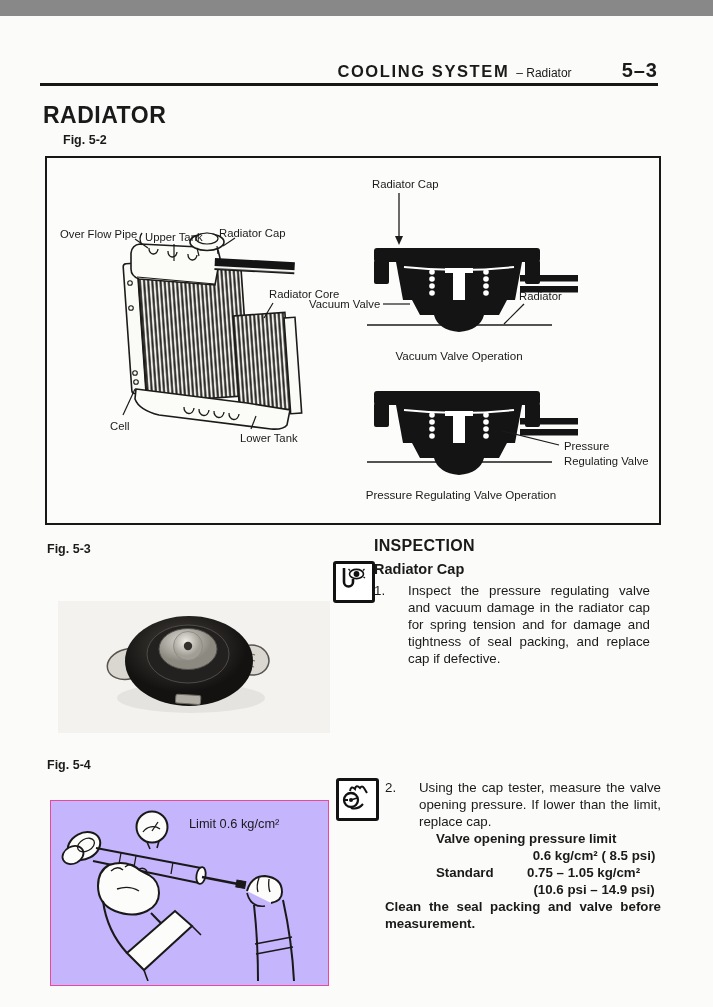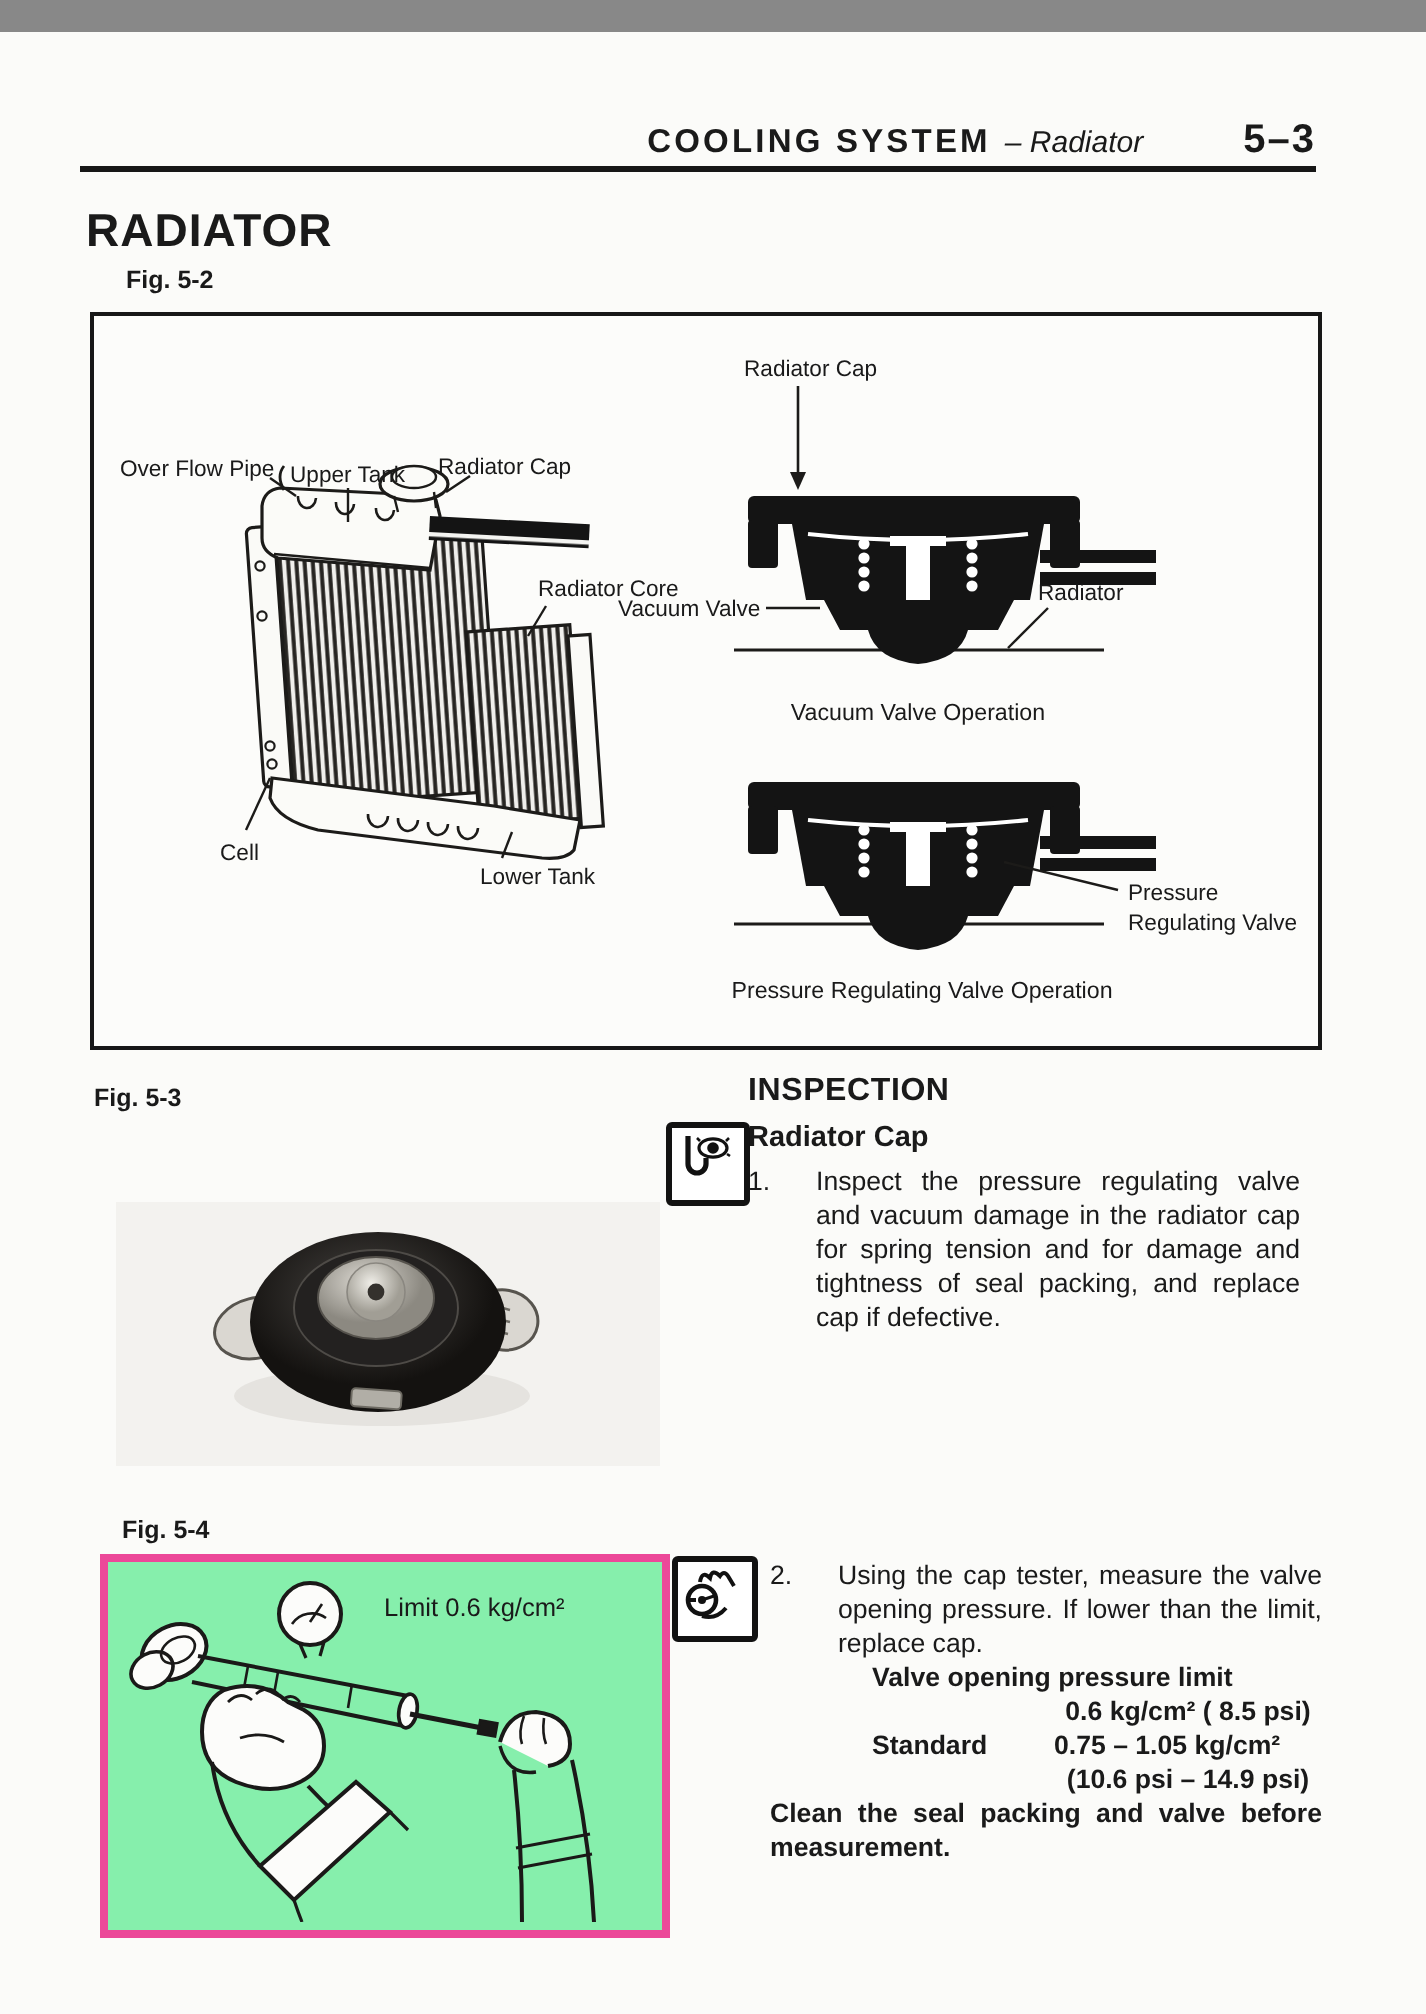--- a/index.html
+++ b/index.html
@@ -3,36 +3,36 @@
 <meta charset="utf-8">
 <style>
   html,body{margin:0;padding:0;background:#888;}
   .page{position:relative;width:713px;height:1007px;margin:16px auto;background:#fbfbf9;
         font-family:"Liberation Sans",sans-serif;color:#1a1a1a;overflow:hidden;}
   .abs{position:absolute;}
 
   
   .hdr{top:43px;right:55px;display:flex;align-items:baseline;}
   .hdr-section{font-weight:bold;font-size:16.5px;letter-spacing:1.6px;}
-  .hdr-topic{font-size:15px;margin-left:7px;font-style:italic;}
+  .hdr-topic{font-size:12px;margin-left:7px;}
   .hdr-page{font-size:20px;font-weight:bold;margin-left:50px;letter-spacing:1px;}
   .hdr-rule{top:67px;left:40px;width:618px;height:3px;background:#171717;}
 
   .title{top:86px;left:43px;font-size:23px;font-weight:bold;letter-spacing:.5px;}
   .figlabel{font-size:12.5px;font-weight:bold;}
 
   #fig2-label{top:117px;left:63px;}
   #fig2-box{top:140px;left:45px;width:612px;height:365px;border:2px solid #171717;background:#fcfcfa;}
   #fig2-box svg{position:absolute;left:0;top:0;}
 
   #fig3-label{top:526px;left:47px;}
   #fig3-photo{top:585px;left:58px;width:272px;height:132px;}
 
-  #fig4-label{top:742px;left:61px;}
-  #fig4-box{top:761px;left:50px;width:277px;height:184px;border:4px solid #ec4899;background:#86efac;}
+  #fig4-label{top:742px;left:47px;}
+  #fig4-box{top:784px;left:50px;width:277px;height:184px;border:1px solid #ec4899;background:#c4b5fd;}
   #fig4-box svg{position:absolute;left:0;top:0;}
 
   .icon-box{border:3px solid #121212;border-radius:3px;background:#fff;}
   #inspect-icon-box{top:545px;left:333px;width:36px;height:36px;}
   #measure-icon-box{top:762px;left:336px;width:37px;height:37px;}
 
   
   .col{font-size:13.3px;line-height:17px;}
   #col1{top:521px;left:374px;width:276px;}
   #col1 h2{font-size:16px;font-weight:bold;margin:0 0 7px 0;letter-spacing:.3px;}

